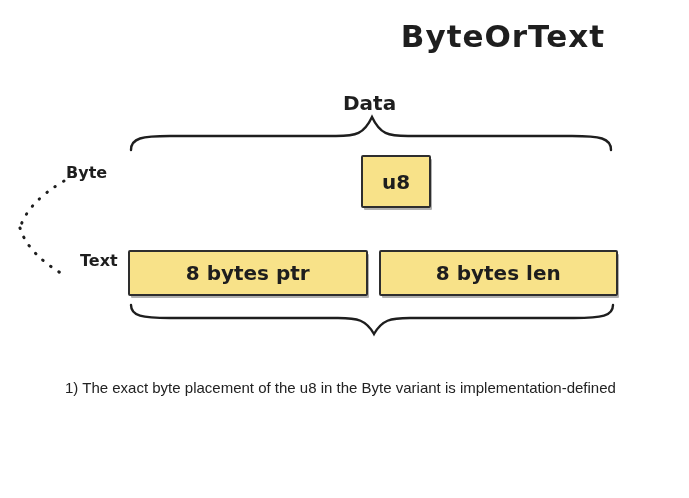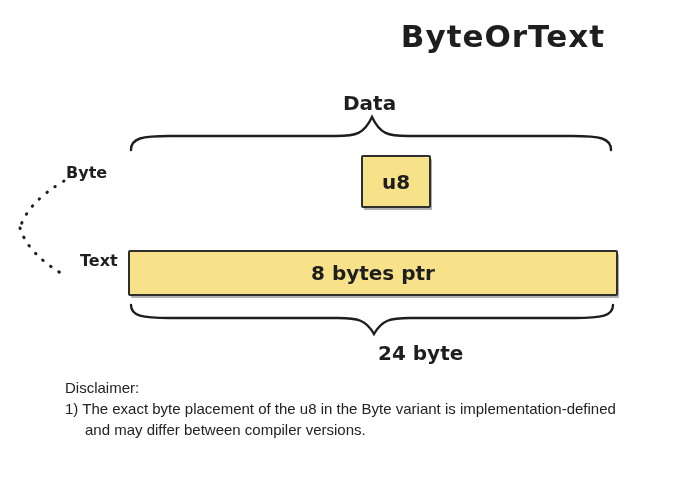--- a/index.html
+++ b/index.html
@@ -100,27 +100,25 @@
     <path d="M 6,52 Q 14,78 50,99" fill="none" stroke="currentColor" stroke-width="3" stroke-linecap="round" stroke-dasharray="0.5 9.5"></path>
   </svg>
 
   <div class="variant-label variant-byte hand">Byte</div>
   <div class="variant-label variant-text hand">Text</div>
 
   <div class="membox u8-box hand">u8</div>
 
   <div class="text-row">
     <div class="membox hand">8 bytes ptr</div>
+    <div class="membox hand">8 bytes len</div>
   </div>
 
   <svg class="brace-svg brace-bottom" width="488" height="34" viewBox="0 0 488 34">
     <path d="M 3,2 C 3,13 14,15 42,15 L 210,15 C 230,15 238,17 246,31 C 254,17 262,15 282,15 L 446,15 C 474,15 485,13 485,2" fill="none" stroke="currentColor" stroke-width="2.4" stroke-linecap="round"></path>
   </svg>
 
-  <div class="size-label hand">24 byte</div>
 
   <div class="disclaimer">
-    <div>Disclaimer:</div>
     <div>1) The exact byte placement of the u8 in the Byte variant is implementation-defined</div>
-    <div class="cont">and may differ between compiler versions.</div>
   </div>
 
 </div>
 
 </body></html>

